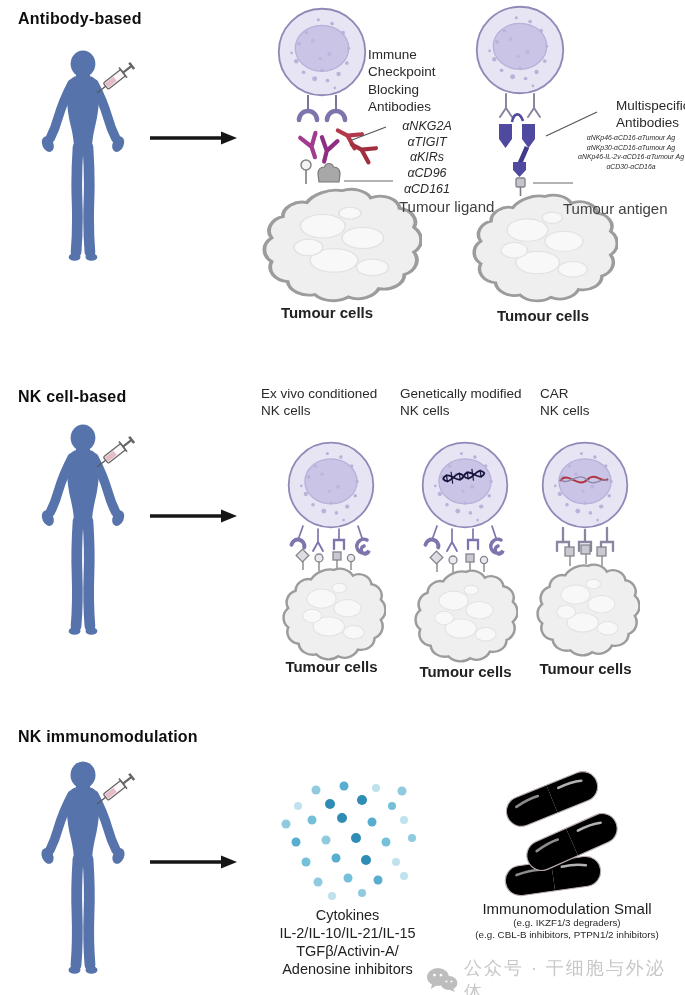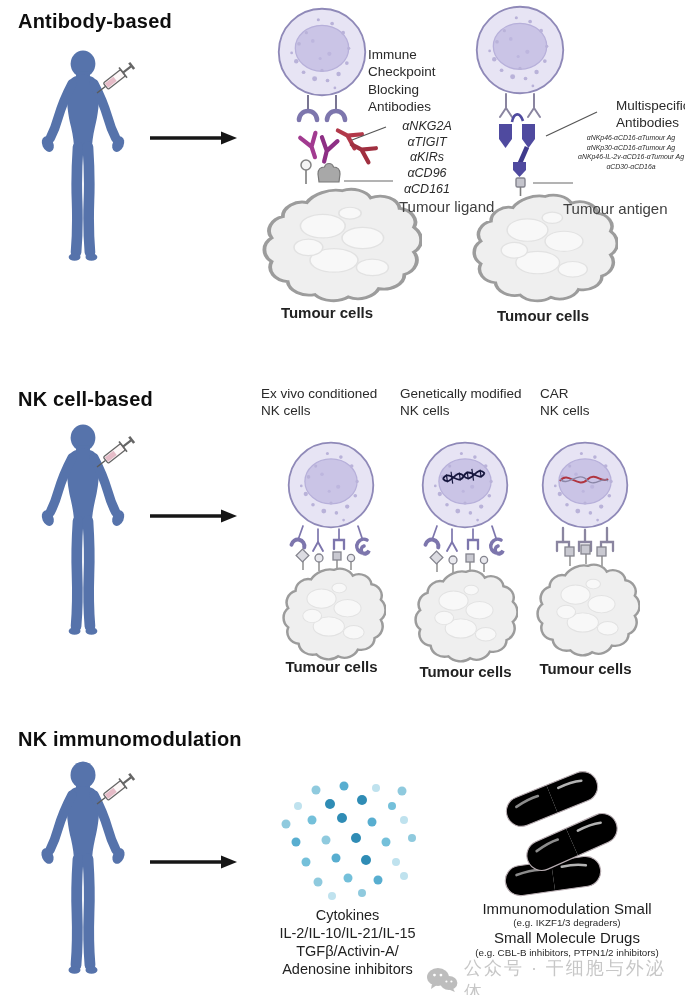--- a/index.html
+++ b/index.html
@@ -5,21 +5,21 @@
   * { margin:0; padding:0; box-sizing:border-box; }
   html,body { background:#ffffff; }
   #canvas {
     position:relative; width:685px; height:995px;
     background:#ffffff; overflow:hidden;
     font-family:"Liberation Sans", sans-serif;
   }
   .abs { position:absolute; }
   .preline { white-space:pre-line; }
   .section-title {
-    font-size:20px; font-weight:800; color:#0e0e0e; letter-spacing:0.2px;
+    font-size:16px; font-weight:800; color:#0e0e0e; letter-spacing:0.2px;
   }
   .cell-label {
     font-size:13.5px; color:#2a2a2a; text-align:left; line-height:1.28;
   }
   .tumour-label {
     font-size:15px; color:#222; text-align:center;font-weight:bold;
   }
   .items-list {
     font-size:12.5px; font-style:italic; color:#2a2a2a; text-align:center; line-height:1.25;
   }
@@ -393,21 +393,20 @@
   <div class="abs section-title" style="left:18px; top:728px;">NK immunomodulation</div>
 
   <div class="abs cytokines-text preline" style="left:255px; top:906px; width:185px;">Cytokines
 IL-2/IL-10/IL-21/IL-15
 TGFβ/Activin-A/
 Adenosine inhibitors</div>
 
   <div class="abs" style="left:452px; top:900px; width:230px;">
     <div class="drug-big">Immunomodulation Small</div>
     <div class="drug-small">(e.g. IKZF1/3 degraders)</div>
-    <div class="drug-big">Small Molecule Drugs</div>
     <div class="drug-small">(e.g. CBL-B inhibitors, PTPN1/2 inhibitors)</div>
   </div>
 
   <div class="abs watermark-row" style="left:426px; top:956px;">
     <svg width="32" height="26" viewBox="0 0 32 26">
       <g fill="#bdbdbd">
         <ellipse cx="12" cy="10" rx="11" ry="9"></ellipse>
         <path d="M6,17 L5,22 L11,18 Z"></path>
         <ellipse cx="23" cy="16" rx="8.5" ry="7"></ellipse>
         <path d="M27,21 L29,25 L23,22.5 Z"></path>

